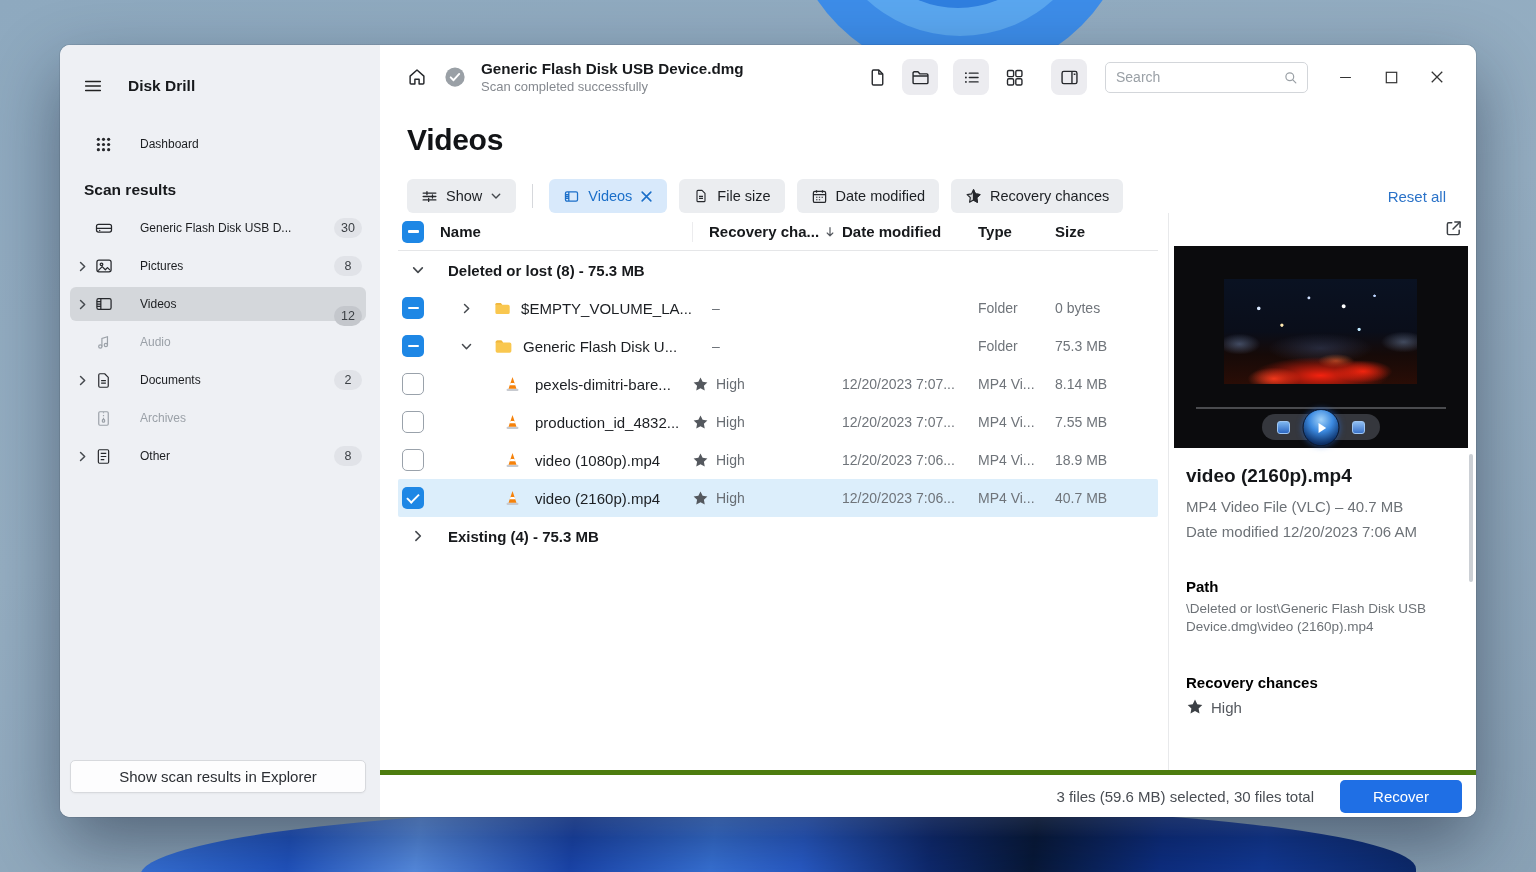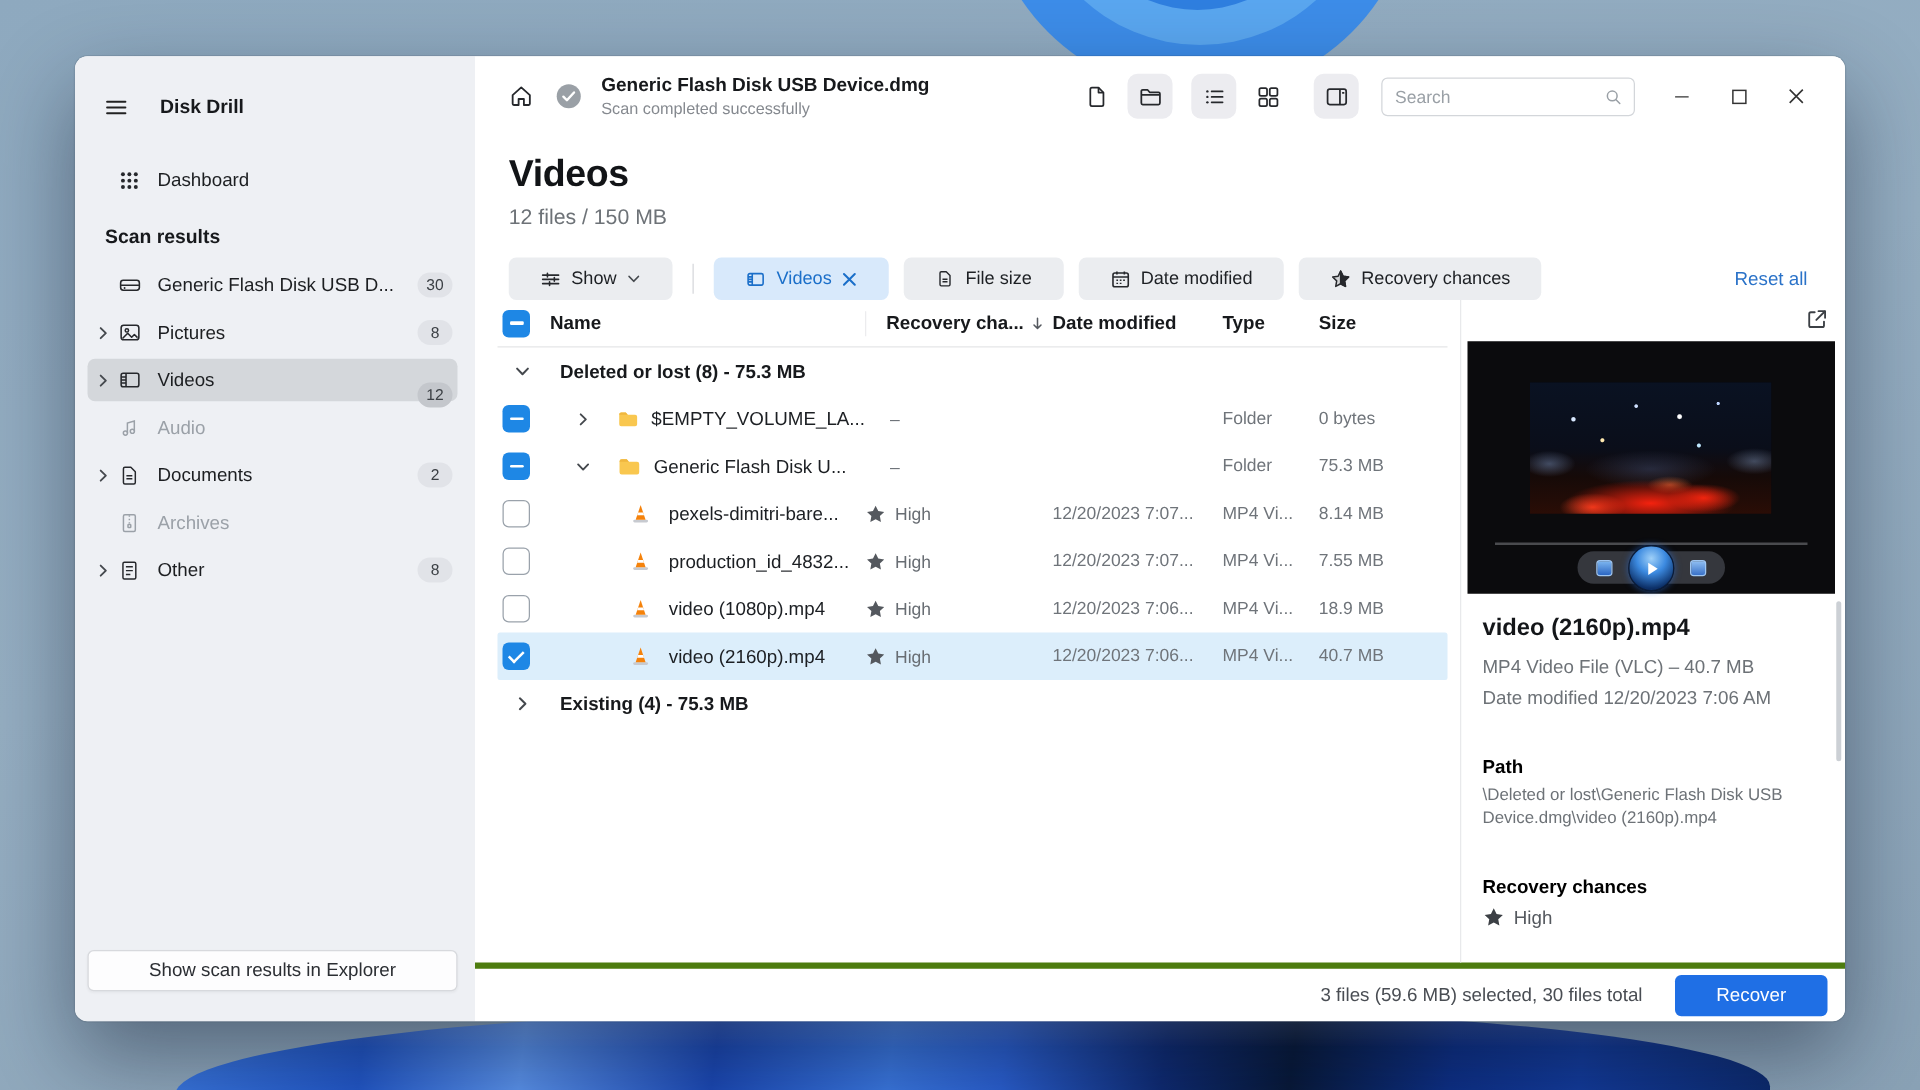--- a/index.html
+++ b/index.html
@@ -25,21 +25,21 @@
 
   
   .sidebar { width:320px; background:#eef0f4; position:relative; flex-shrink:0; }
   .sb-head { display:flex; align-items:center; gap:18px; padding:24px 0 10px 16px; }
   .sb-title { font-size:15.5px; font-weight:bold; color:#17191c; }
   .icon-btn { width:34px; height:34px; display:flex; align-items:center; justify-content:center; border-radius:7px; cursor:pointer; }
   .nav-item { height:34px; margin:4px 14px 4px 10px; border-radius:6px; display:flex; align-items:center; cursor:pointer; }
   .nav-item.selected { background:#d4d7db; }
   .nav-item .chev { width:24px; padding-left:6px; display:flex; }
   .nav-item .nicon { width:30px; display:flex; }
-  .nav-item .nlabel { flex:1; font-size:15px; color:#1c1e21; padding-left:2px; }
+  .nav-item .nlabel { flex:1; font-size:12px; color:#1c1e21; padding-left:2px;margin-left:14px; }
   .nav-item.disabled .nlabel { color:#9ba1a8; }
   .badge { min-width:28px; height:20px; background:#e1e3e8; border-radius:10px; font-size:12.5px; color:#3c4045;
     display:flex; align-items:center; justify-content:center; padding:0 7px; margin-right:4px; }
   .nav-item.selected .badge { background:#c4c7cc;margin-top:23px; }
   .sb-section { font-size:15.5px; font-weight:bold; color:#17191c; padding:16px 0 8px 24px; }
   .sb-bottom-btn { position:absolute; left:10px; right:14px; bottom:24px; height:33px; background:#fdfdfe;
     border:1px solid #d7d9dd; border-radius:5px; font-size:15px; color:#2b2e33; display:flex; align-items:center;
     justify-content:center; cursor:pointer; box-shadow:0 1px 2px rgba(0,0,0,.04); }
 
   
@@ -58,21 +58,21 @@
     font-family:"Liberation Sans", sans-serif; background:transparent; }
   .search-box input::placeholder { color:#9aa0a6; }
   .win-controls { display:flex; align-items:center; margin-left:14px; }
   .wc { width:46px; height:36px; display:flex; align-items:center; justify-content:center; cursor:pointer; }
 
   .page-head { padding:14px 30px 0 27px; flex-shrink:0; }
   .page-title { font-size:30px; font-weight:bold; color:#121417; letter-spacing:-.3px; }
   .page-sub { font-size:17px; color:#6d7277; margin-top:7px; }
   .filter-row { display:flex; align-items:center; margin-top:22px; gap:12px; }
   .chip { height:34px; background:#ebedf0; border-radius:6px; display:flex; align-items:center; gap:8px;
-    padding:0 25px; font-size:14.5px; color:#1d2024; cursor:pointer; }
+    padding:0 14px; font-size:14.5px; color:#1d2024; cursor:pointer; }
   .chip.active { background:#d8e9fb; color:#1b6fc9; }
   .chip-divider { width:1px; height:24px; background:#d6d8dc; margin:0 4px; }
   .reset-all { margin-left:auto; font-size:15px; color:#2a72c8; cursor:pointer; }
 
   .content-row { flex:1; display:flex; min-height:0; }
   .table-area { flex:1; padding:0 10px 0 18px; min-width:0; }
 
   .thead { display:flex; align-items:center; height:38px; border-bottom:1px solid #e5e6e8; }
   .trow { display:flex; align-items:center; height:38px; }
   .trow.selected { background:#dceefb; border-radius:2px; }
@@ -377,21 +377,20 @@
         <div class="wc">
           <svg width="14" height="14" viewBox="0 0 12 12">
               <path d="M1.5 1.5l9 9M10.5 1.5l-9 9" stroke="#333" stroke-width="1.1"></path>
             </svg>
         </div>
       </div>
     </div>
 
     <div class="page-head">
       <div class="page-title">Videos</div>
-      <div class="page-sub">12 files / 150 MB</div>
 
       <div class="filter-row">
         <div class="chip">
           <svg width="17" height="17" viewBox="0 0 20 20" fill="none" stroke="#26282c" stroke-width="1.5" stroke-linecap="round">
               <path d="M2.5 6h15M2.5 10h15M2.5 14h15"></path>
               <path d="M7 4.2v3.6M13.5 8.2v3.6M9 12.2v3.6"></path>
             </svg>
           <span>Show</span>
           <svg width="12" height="12" viewBox="0 0 12 12" fill="none" stroke="#45494e" stroke-width="1.4" stroke-linecap="round" stroke-linejoin="round">
               <path d="M2.3 4.2 6 8l3.7-3.8"></path>

